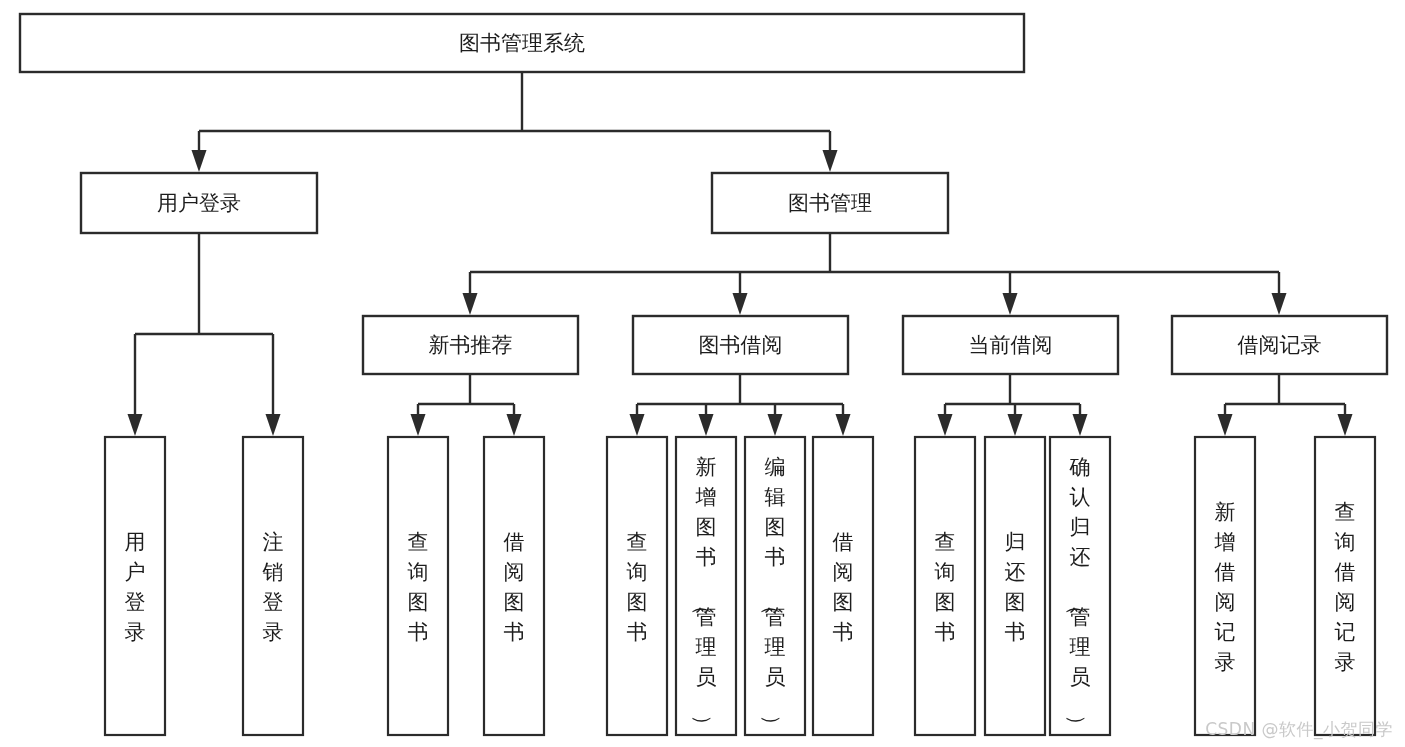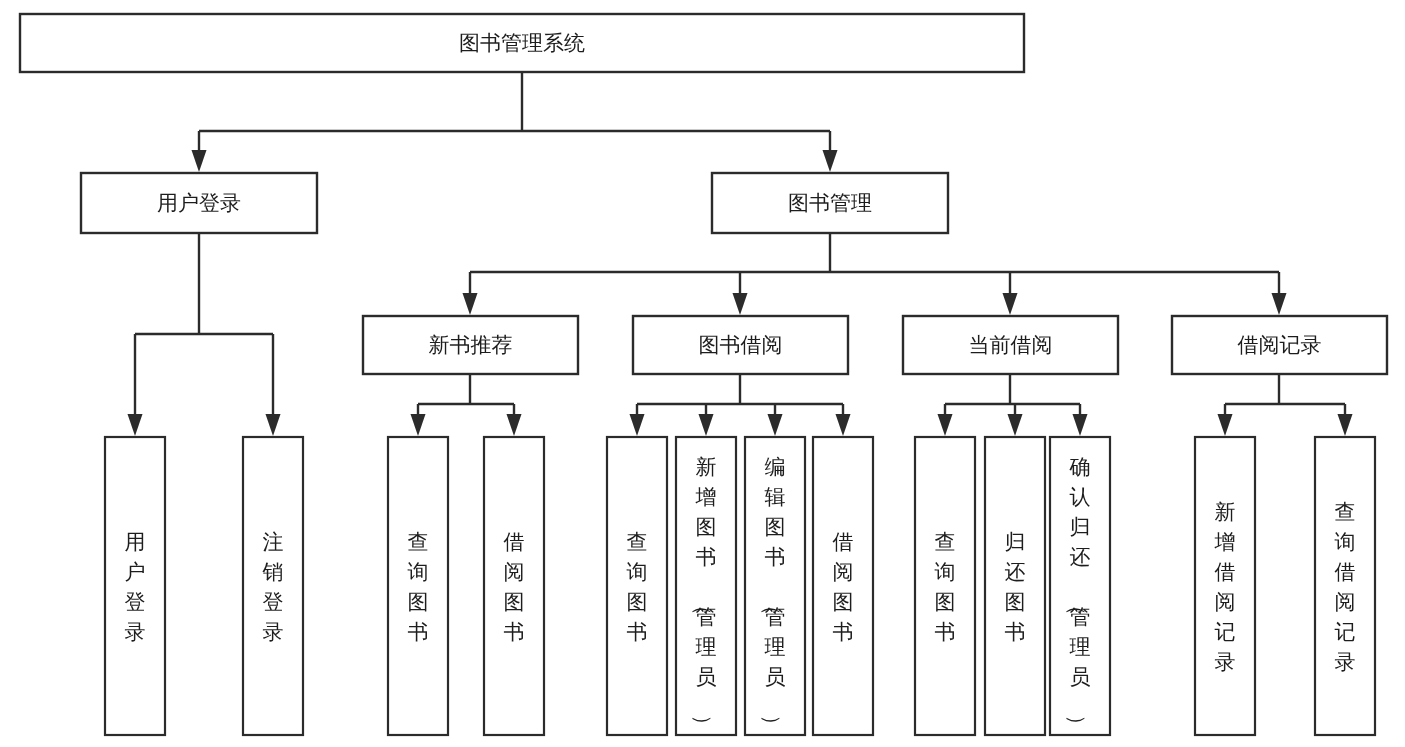--- a/index.html
+++ b/index.html
@@ -216,13 +216,14 @@
         <g>
           <rect class="node-box thin" x="1195" y="437" width="60" height="298"></rect>
           <text class="node-label-v" x="1225" y="519.4"><tspan x="1225" dy="0">新</tspan><tspan x="1225" dy="30">增</tspan><tspan x="1225" dy="30">借</tspan><tspan x="1225" dy="30">阅</tspan><tspan x="1225" dy="30">记</tspan><tspan x="1225" dy="30">录</tspan></text>
         </g>
         <g>
           <rect class="node-box thin" x="1315" y="437" width="60" height="298"></rect>
           <text class="node-label-v" x="1345" y="519.4"><tspan x="1345" dy="0">查</tspan><tspan x="1345" dy="30">询</tspan><tspan x="1345" dy="30">借</tspan><tspan x="1345" dy="30">阅</tspan><tspan x="1345" dy="30">记</tspan><tspan x="1345" dy="30">录</tspan></text>
         </g>
       </g>
   </svg>
+  <div class="watermark">CSDN @软件_小贺同学</div>
 </div>
 
 </body></html>

